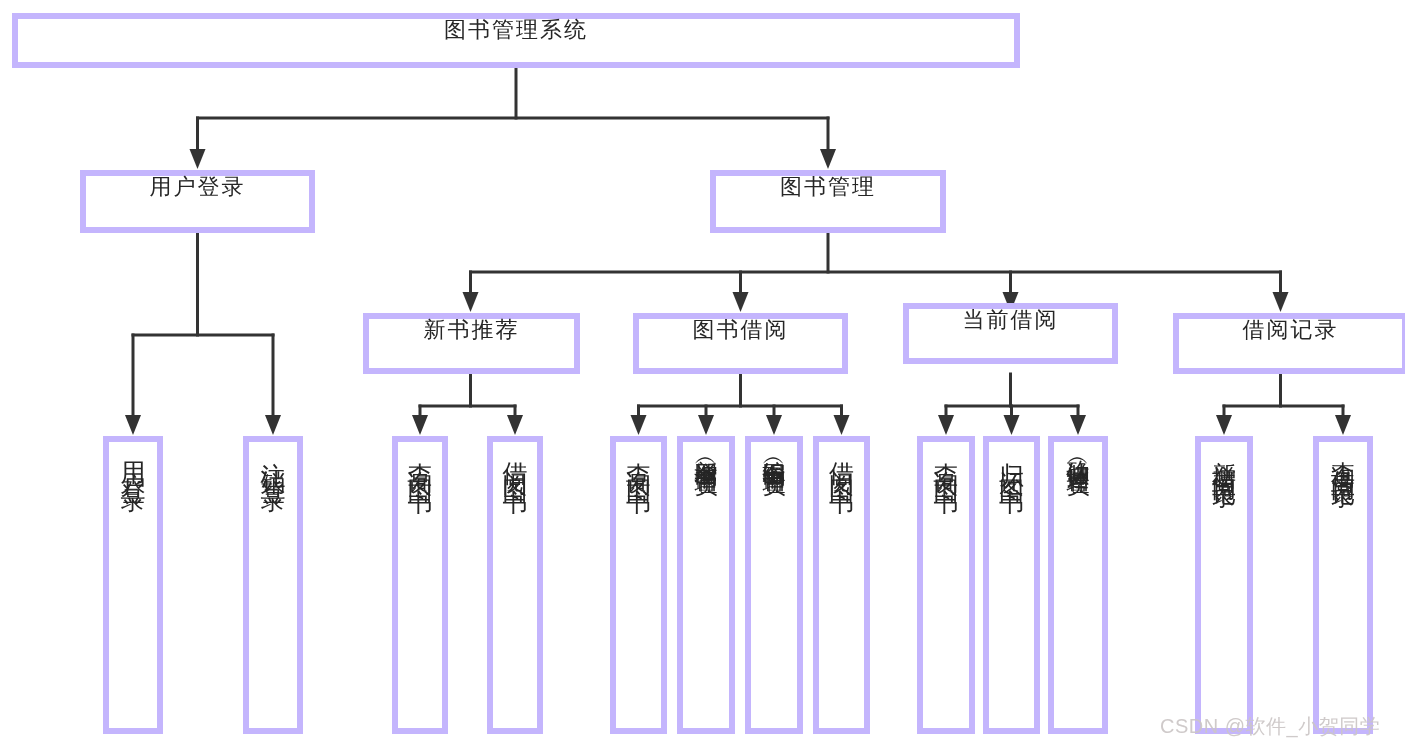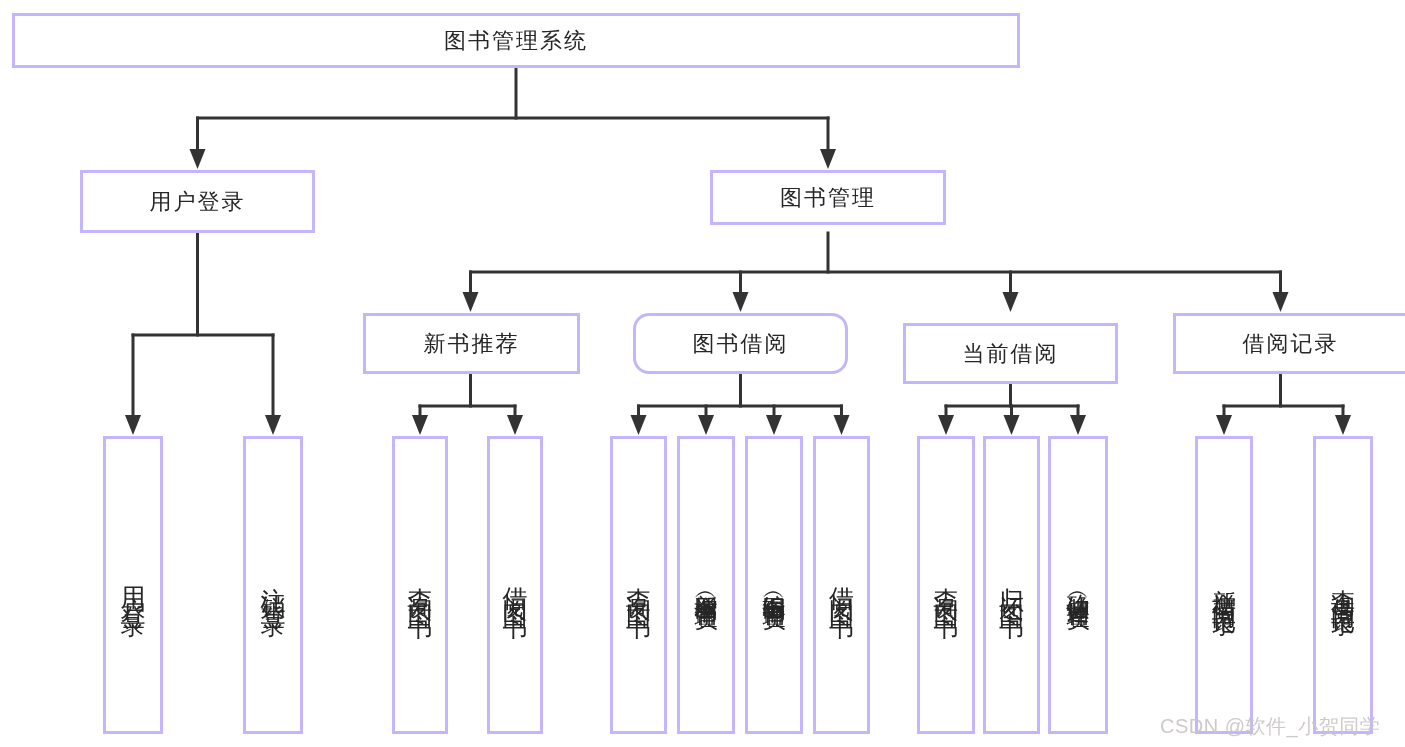--- a/index.html
+++ b/index.html
@@ -11,22 +11,22 @@
     font-family:"Liberation Sans","DejaVu Sans",sans-serif;
   }
   #connector-layer{
     position:absolute;left:0;top:0;width:1405px;height:747px;
     pointer-events:none;
   }
   .node{
     position:absolute;
     box-sizing:border-box;
     background:#ffffff;
-    border:3px solid #c4b5fd;
-    display:flex;align-items:center;justify-content:center;
+    border:6px solid #c4b5fd;
+    display:flex;justify-content:center;
     color:#262626;
   }
   .node.horizontal .label{
     font-size:22px;
     letter-spacing:2px;
     line-height:1;
     white-space:nowrap;
   }
   .node.vertical .label{
     writing-mode:vertical-lr;
@@ -112,30 +112,30 @@
       <line x1="1343" y1="406" x2="1343" y2="420" stroke="#333333" stroke-width="3" stroke-linecap="square"></line>
       <polygon points="1335,415 1351,415 1343,435" fill="#333333"></polygon>
     </svg>
   <div class="watermark">CSDN @软件_小贺同学</div>
 <div class="node horizontal" style="left: 12px; top: 13px; width: 1008px; height: 55px;">
       <span class="label">图书管理系统</span>
     </div>
     <div class="node horizontal" style="left: 80px; top: 170px; width: 235px; height: 63px;">
       <span class="label">用户登录</span>
     </div>
-    <div class="node horizontal" style="left: 710px; top: 170px; width: 236px; height: 55px;">
+    <div class="node horizontal" style="left: 710px; top: 170px; width: 236px; height: 63px;">
       <span class="label">图书管理</span>
     </div>
     <div class="node horizontal" style="left: 363px; top: 313px; width: 217px; height: 61px;">
       <span class="label">新书推荐</span>
     </div>
-    <div class="node horizontal" style="left: 633px; top: 313px; width: 215px; height: 61px; border-radius: 16px;">
+    <div class="node horizontal" style="left: 633px; top: 313px; width: 215px; height: 61px;">
       <span class="label">图书借阅</span>
     </div>
-    <div class="node horizontal" style="left: 903px; top: 323px; width: 215px; height: 61px;">
+    <div class="node horizontal" style="left: 903px; top: 303px; width: 215px; height: 61px;">
       <span class="label">当前借阅</span>
     </div>
     <div class="node horizontal" style="left: 1173px; top: 313px; width: 235px; height: 61px;">
       <span class="label">借阅记录</span>
     </div>
     <div class="node vertical" style="left: 103px; top: 436px; width: 60px; height: 298px;">
       <span class="label">用户登录</span>
     </div>
     <div class="node vertical" style="left: 243px; top: 436px; width: 60px; height: 298px;">
       <span class="label">注销登录</span>

